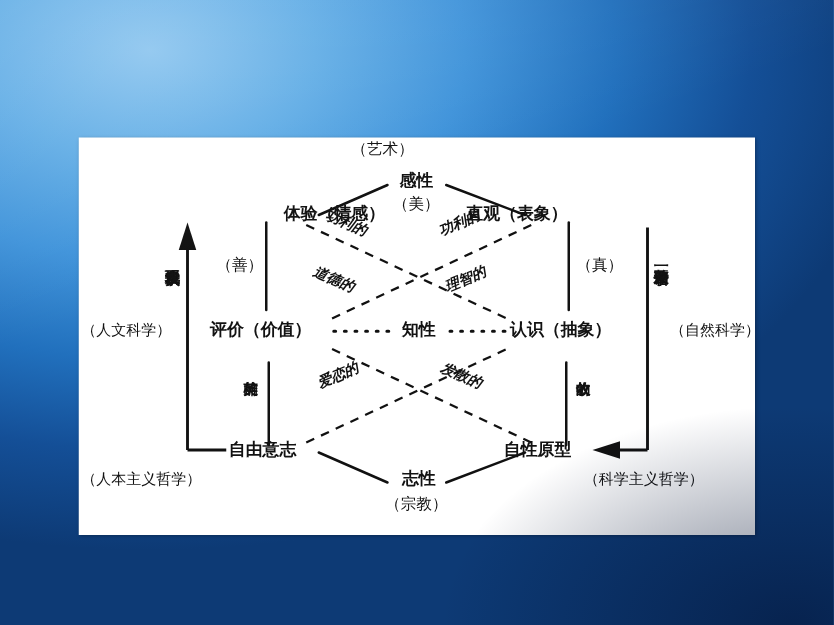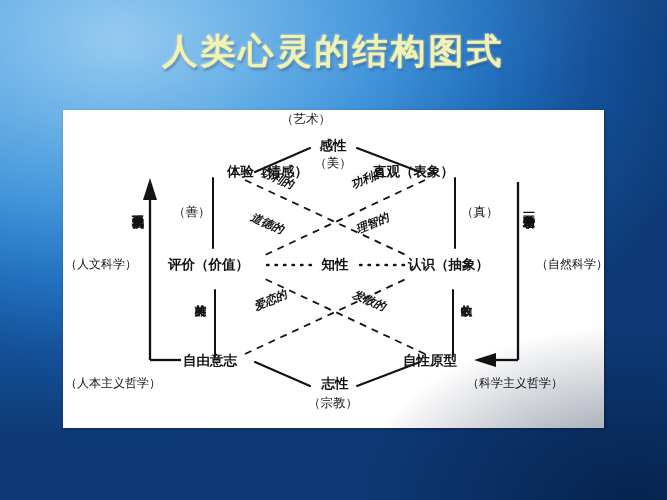--- a/index.html
+++ b/index.html
@@ -58,21 +58,20 @@
     writing-mode:vertical-rl;text-orientation:upright;
     font-size:11.5px;font-weight:bold;line-height:1.0;
   }
   .ctr{transform:translateX(-50%);}
 </style>
 </head>
 <body>
 
 <div id="stage">
 
-  <div id="title">人类心灵的结构图式</div>
 
   <div id="panel">
 
     <svg id="svgwrap" viewBox="0 0 541 318" xmlns="http://www.w3.org/2000/svg">
 
       <g stroke="#111" stroke-width="2" fill="none" stroke-linecap="round">
 
         <line x1="192" y1="62" x2="247" y2="38"></line>
         <line x1="294" y1="38" x2="357" y2="62"></line>
 

